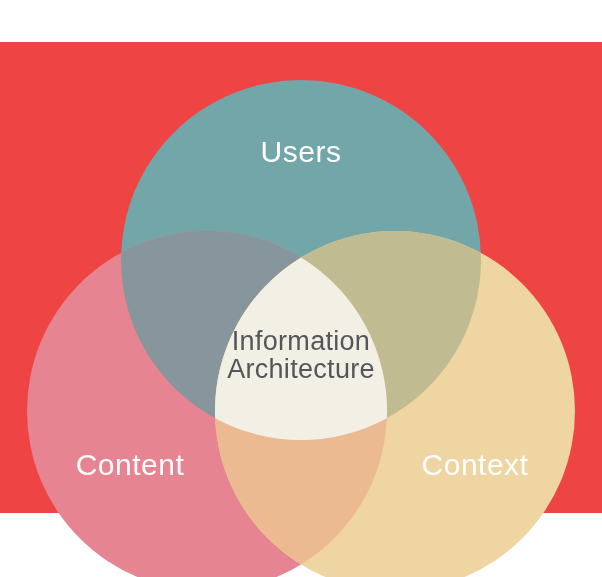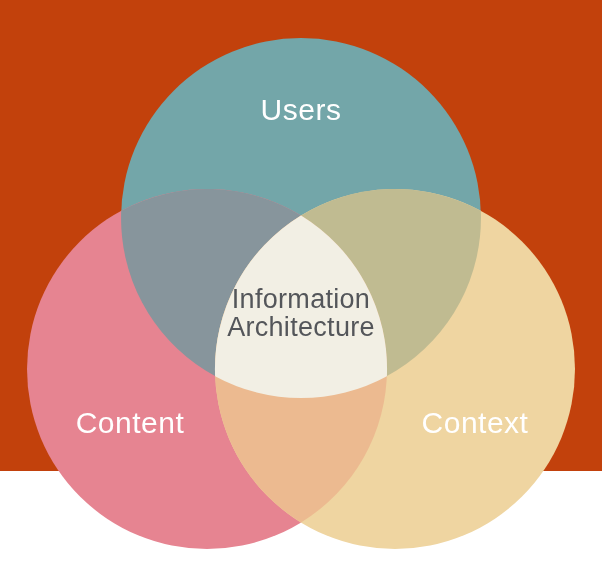--- a/index.html
+++ b/index.html
@@ -8,21 +8,22 @@
     background: #ffffff;
     width: 602px;
     height: 577px;
     overflow: hidden;
     font-family: "Liberation Sans", sans-serif;
   }
   .stage {
     position: relative;
     width: 602px;
     height: 471px;
-    background: #c2410c;
+    background: #ef4444;
+    margin-top: 42px;
   }
   svg { display: block; }
   .circle-label {
     font-family: "Liberation Sans", sans-serif;
     font-size: 30px;
     font-weight: 400;
     letter-spacing: 0.5px;
   }
   .center-label {
     font-family: "Liberation Sans", sans-serif;

